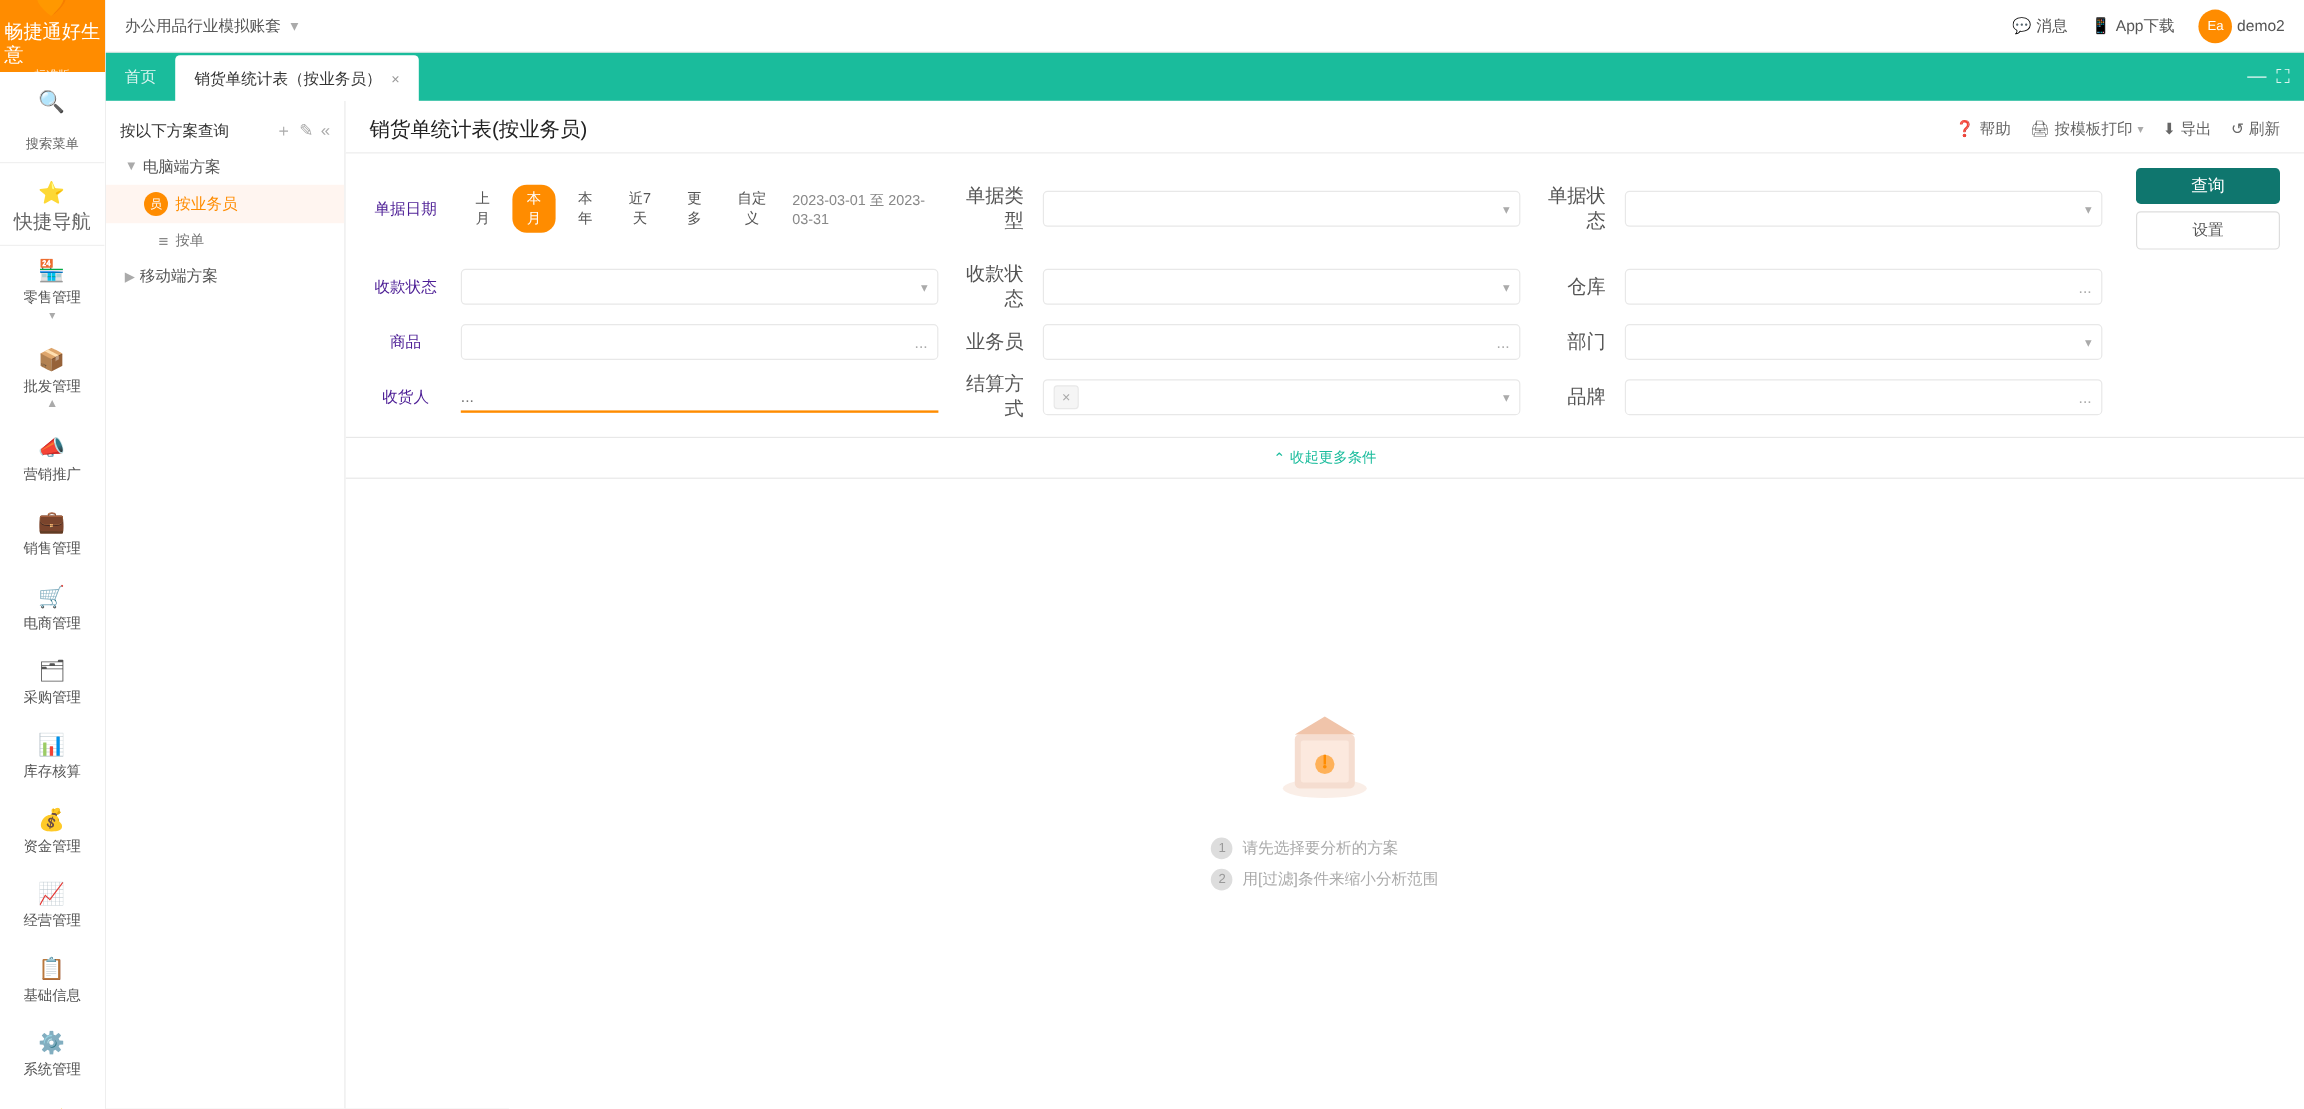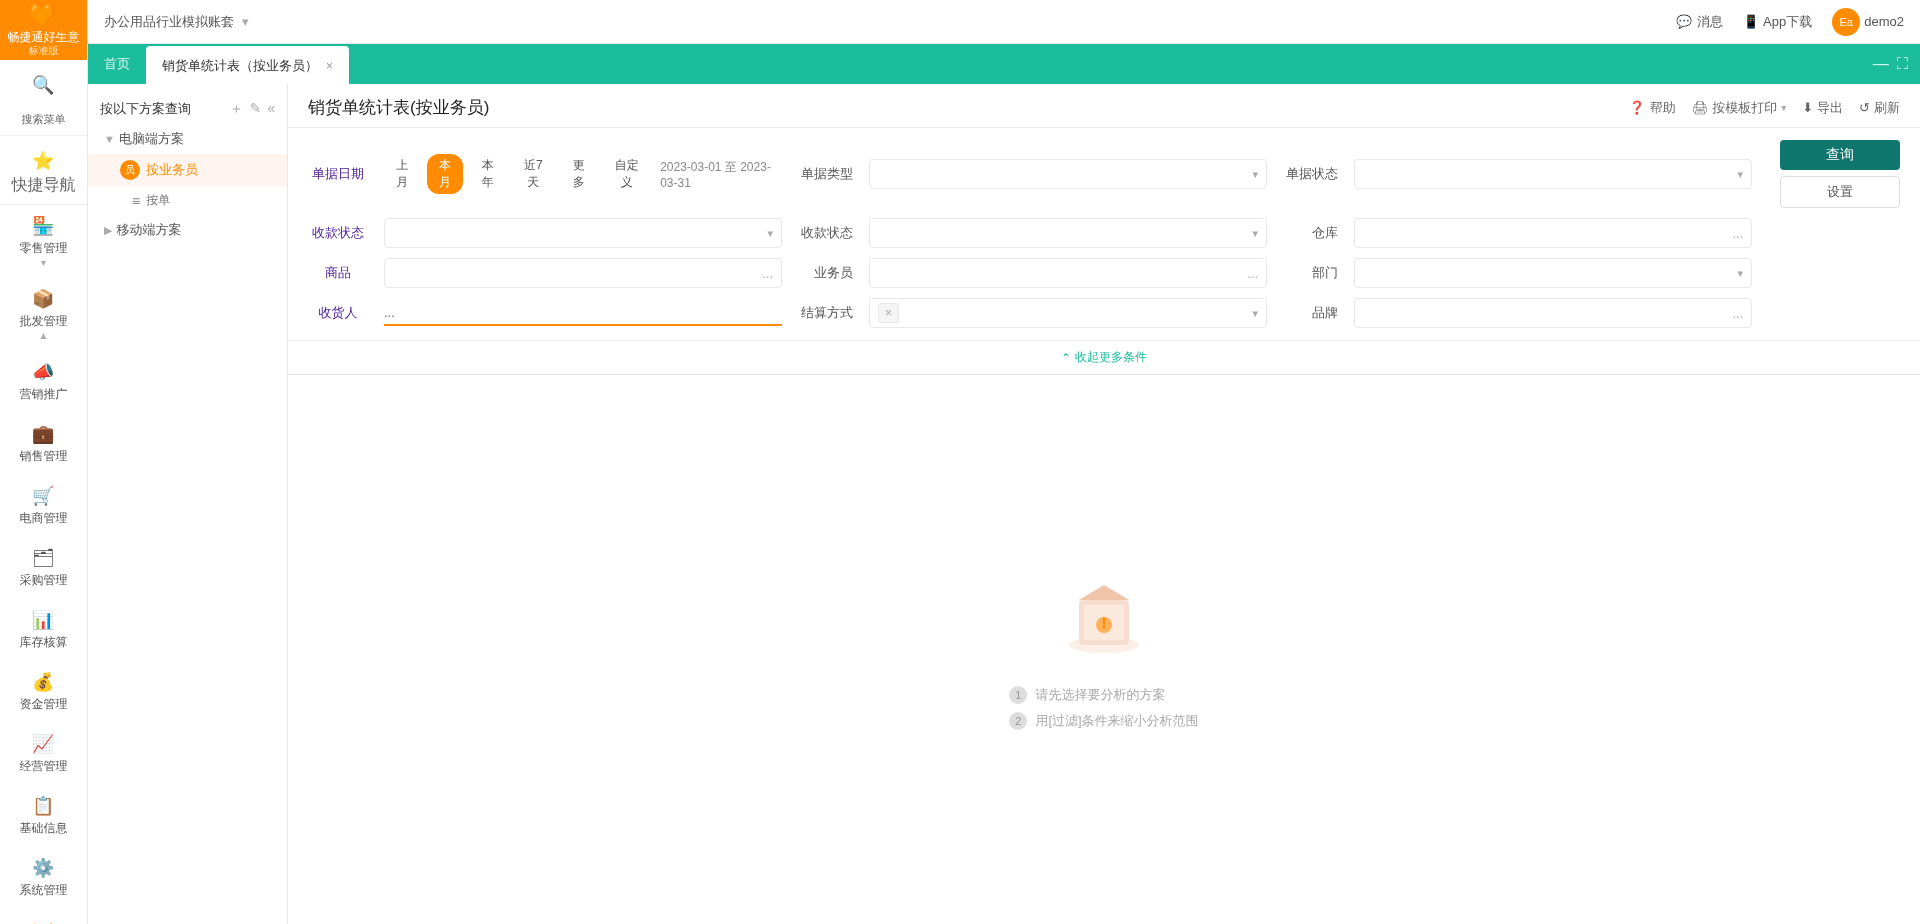--- a/index.html
+++ b/index.html
@@ -66,21 +66,21 @@
     .filter-label { font-size: 13px; color: #4c1d95; width: 60px; flex-shrink: 0; text-align: center; }
     .filter-control { flex: 1; display: flex; align-items: center; }
     .date-filter { display: flex; align-items: center; gap: 6px; }
     .date-btn { padding: 3px 8px; font-size: 12px; border-radius: 3px; cursor: pointer; color: #555; border: none; background: transparent; }
     .date-btn.active { background: #ff8c00; color: #fff; border-radius: 12px; }
     .date-range { font-size: 12px; color: #888; margin-left: 4px; }
     .select-box { border: 1px solid #e8e8e8; border-radius: 4px; padding: 4px 8px; font-size: 13px; color: #555; display: flex; align-items: center; justify-content: space-between; width: 100%; cursor: pointer; background: #fff; min-height: 30px; }
     .select-box .arrow { color: #aaa; font-size: 11px; }
     .select-box .dots { color: #aaa; }
     .filter-input { border: none; border-bottom: 2px solid #ff8c00; padding: 4px 0; font-size: 13px; width: 100%; outline: none; background: transparent; }
-    .filter-col-label { font-size: 13px; color: #555; width: 55px; flex-shrink: 0; text-align: right; }
+    .filter-col-label { font-size: 16px; color: #555; width: 55px; flex-shrink: 0; text-align: right; }
     .tag-x { background: #f5f5f5; border: 1px solid #e8e8e8; border-radius: 3px; padding: 2px 6px; font-size: 12px; display: flex; align-items: center; gap: 4px; color: #555; }
 
     
     .collapse-row { display: flex; justify-content: center; padding: 8px 0; background: #fff; border-bottom: 1px solid #e8e8e8; }
     .collapse-btn { color: #1abc9c; font-size: 12px; cursor: pointer; display: flex; align-items: center; gap: 4px; }
     .btn-query { background: #0f766e; color: #fff; border: none; border-radius: 4px; padding: 6px 20px; font-size: 14px; cursor: pointer; }
     .btn-set { background: #fff; color: #555; border: 1px solid #ddd; border-radius: 4px; padding: 6px 16px; font-size: 13px; cursor: pointer; }
 
     
     .empty-area { flex: 1; display: flex; flex-direction: column; align-items: center; justify-content: center; background: #fff; gap: 16px; }
@@ -92,21 +92,21 @@
     ::-webkit-scrollbar { width: 4px; height: 4px; }
     ::-webkit-scrollbar-thumb { background: #ddd; border-radius: 2px; }
     .filter-wrapper { position: relative; }
   </style>
 </head>
 <body>
 
 <div class="sidebar">
   <div class="sidebar-logo">
     <div class="logo-icon">🧡</div>
-    <span style="font-size:12px;line-height:1.2;text-align:left;padding:0 4px;">畅捷通好生意</span>
+    <span style="font-size:16px;line-height:1.2;text-align:left;padding:0 4px;">畅捷通好生意</span>
     <span style="font-size:10px;opacity:0.8;">标准版</span>
   </div>
 
   <div class="sidebar-search" style="cursor:pointer;padding:10px 0 8px;width:100%;display:flex;flex-direction:column;align-items:center;border-bottom:1px solid #f0f0f0;">
     <span style="font-size:18px;color:#ff8c00;">🔍</span>
     <span style="font-size:11px;color:#666;margin-top:16px;">搜索菜单</span>
   </div>
 
   <div class="sidebar-nav" style="cursor:pointer;padding:10px 0 8px;width:100%;display:flex;flex-direction:column;align-items:center;border-bottom:1px solid #f0f0f0;">
     <span style="font-size:18px;color:#ff8c00;">⭐</span>

